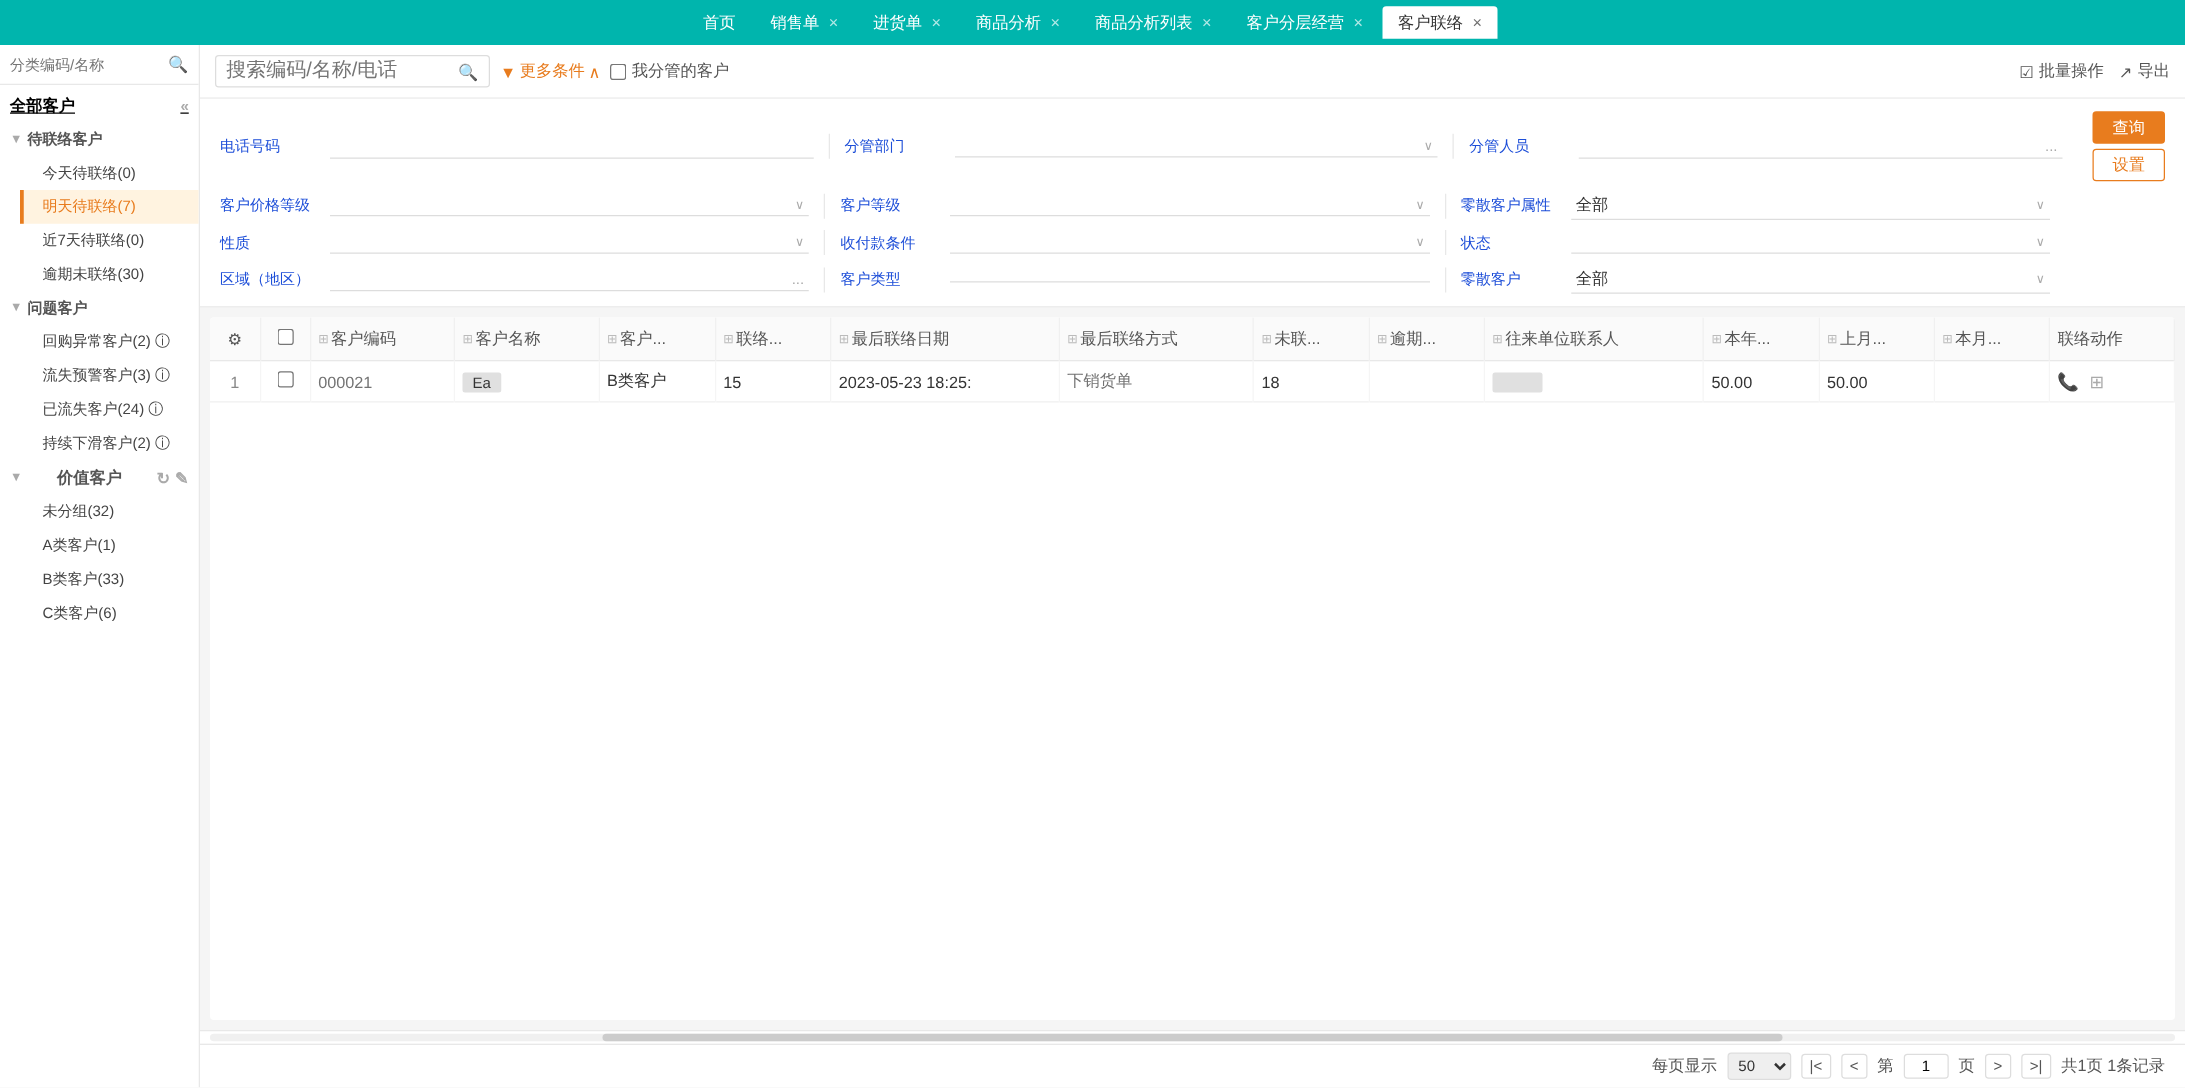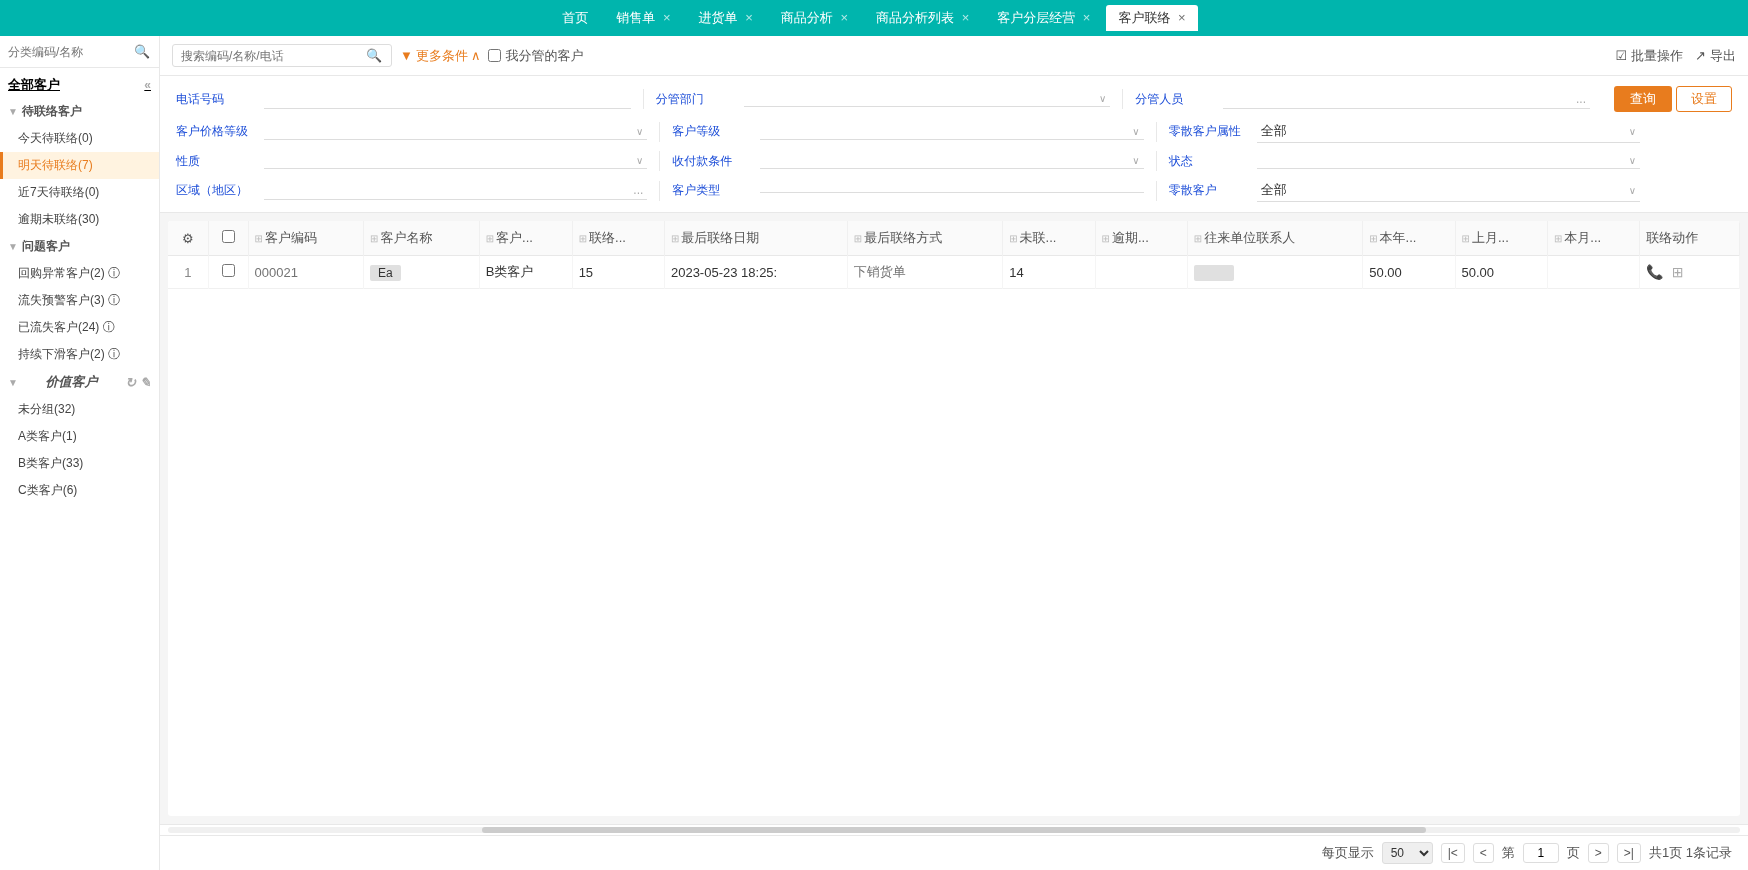--- a/index.html
+++ b/index.html
@@ -74,20 +74,21 @@
       align-items: center;
       gap: 4px;
     }
     .sidebar-group-title::before { content: '▼'; font-size: 10px; color: #aaa; }
     .sidebar-item {
       padding: 5px 8px 5px 18px;
       color: #444;
       font-size: 12px;
       cursor: pointer;
       white-space: nowrap;
+      margin-left: 16px;
     }
     .sidebar-item.active { background: #fff3e0; color: #e87c1e; border-left: 3px solid #e87c1e; padding-left: 15px; }
 
     
     .content-area {
       flex: 1;
       display: flex;
       flex-direction: column;
       overflow: hidden;
       background: #f5f5f5;
@@ -103,21 +104,21 @@
       border-bottom: 1px solid #e8e8e8;
     }
     .search-input-wrap {
       display: flex;
       align-items: center;
       border: 1px solid #ddd;
       border-radius: 3px;
       padding: 3px 8px;
       width: 220px;
     }
-    .search-input-wrap input { border: none; outline: none; font-size: 12px; color: #999; width: 100%; }
+    .search-input-wrap input { border: none; outline: none; font-size: 16px; color: #999; width: 100%; }
     .search-input-wrap .s-icon { color: #aaa; }
     .filter-btn {
       color: #e87c1e;
       cursor: pointer;
       display: flex;
       align-items: center;
       gap: 3px;
       font-size: 12px;
     }
     .checkbox-label {
@@ -190,21 +191,21 @@
       background: transparent;
       cursor: pointer;
       display: flex;
       align-items: center;
       justify-content: space-between;
     }
     .filter-select .arrow { color: #aaa; font-size: 10px; }
     .filter-divider { width: 1px; height: 20px; background: #e8e8e8; }
     .filter-actions {
       display: flex;
-      flex-direction: row;
+      flex-direction: column;
       gap: 4px;
       margin-left: 12px;
     }
     .btn-query {
       background: #e87c1e;
       color: #fff;
       border: none;
       border-radius: 3px;
       padding: 4px 16px;
       cursor: pointer;
@@ -351,21 +352,21 @@
     <div class="sidebar-item active">明天待联络(7)</div>
     <div class="sidebar-item">近7天待联络(0)</div>
     <div class="sidebar-item">逾期未联络(30)</div>
 
     <div class="sidebar-group-title">问题客户</div>
     <div class="sidebar-item">回购异常客户(2) ⓘ</div>
     <div class="sidebar-item">流失预警客户(3) ⓘ</div>
     <div class="sidebar-item">已流失客户(24) ⓘ</div>
     <div class="sidebar-item">持续下滑客户(2) ⓘ</div>
 
-    <div class="sidebar-group-title" style="justify-content: space-between; font-style: italic;">
+    <div class="sidebar-group-title" style="justify-content: space-between;">
       <span>价值客户</span>
       <span style="display:flex;gap:4px;">
         <span style="color:#aaa;cursor:pointer;">↻</span>
         <span style="color:#aaa;cursor:pointer;">✎</span>
       </span>
     </div>
     <div class="sidebar-item">未分组(32)</div>
     <div class="sidebar-item">A类客户(1)</div>
     <div class="sidebar-item">B类客户(33)</div>
     <div class="sidebar-item">C类客户(6)</div>
@@ -557,21 +558,21 @@
         <tbody>
           <tr>
             <td>1</td>
             <td><input type="checkbox" style=""></td>
             <td><span class="link-text">000021</span></td>
             <td><span style="background:#e0e0e0;padding:1px 8px;border-radius:2px;font-size:12px;">Ea</span></td>
             <td>B类客户</td>
             <td>15</td>
             <td>2023-05-23 18:25:</td>
             <td><span class="link-text">下销货单</span></td>
-            <td>14</td>
+            <td>18</td>
             <td></td>
             <td><span style="background:#e0e0e0;padding:1px 20px;border-radius:2px;font-size:12px;"></span></td>
             <td>50.00</td>
             <td>50.00</td>
             <td></td>
             <td>
               <div class="action-icons">
                 <span class="action-icon">📞</span>
                 <span class="action-icon">⊞</span>
               </div>

